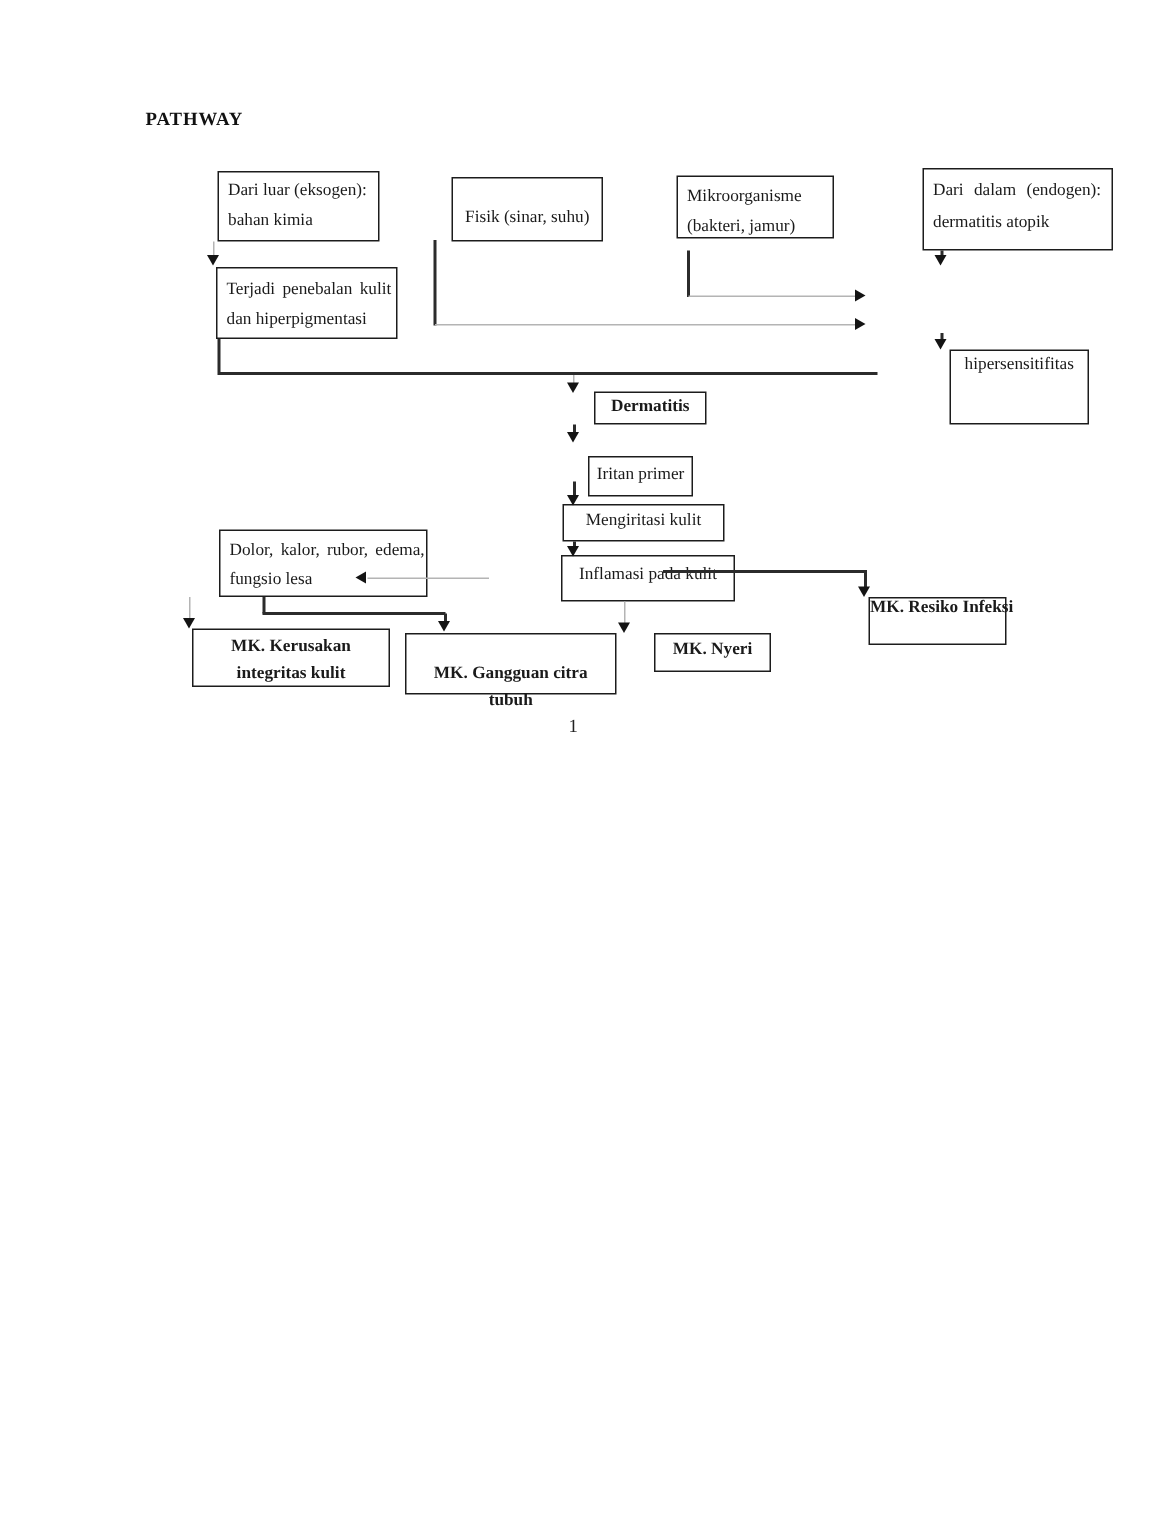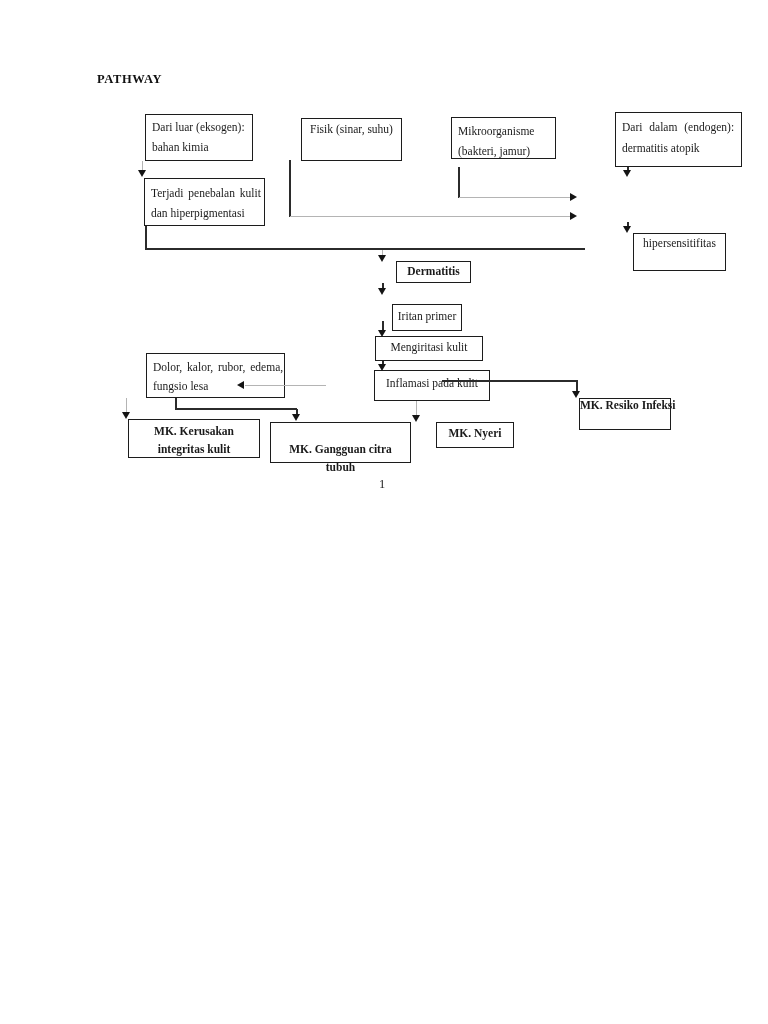--- a/index.html
+++ b/index.html
@@ -54,41 +54,41 @@
 
 <div class="page">
 
   <div class="title" style="left:97px; top:72px;">PATHWAY</div>
 
   <div class="node pad" style="left:97px; top:114px; width:108px; height:47px; line-height:19.5px;">
     <div class="ln">Dari luar (eksogen):</div>
     <div class="ln">bahan kimia</div>
   </div>
 
-  <div class="node c" style="left:253px; top:118px; width:101px; height:43px; padding-top:4px;">
+  <div class="node c" style="left:253px; top:118px; width:101px; height:43px; padding-top:20px;">
     <div class="ln">Fisik (sinar, suhu)</div>
   </div>
 
   <div class="node pad" style="left:403px; top:117px; width:105px; height:42px; line-height:20px;">
     <div class="ln">Mikroorganisme</div>
     <div class="ln">(bakteri, jamur)</div>
   </div>
 
   <div class="node pad" style="left:567px; top:112px; width:127px; height:55px; line-height:21px; padding-top:4px;">
     <div class="ln ws2">Dari dalam (endogen):</div>
     <div class="ln">dermatitis atopik</div>
   </div>
 
   <div class="node pad" style="left:96px; top:178px; width:121px; height:48px; line-height:20px; padding-top:4px;">
     <div class="ln ws1">Terjadi penebalan kulit</div>
     <div class="ln">dan hiperpigmentasi</div>
   </div>
 
 
-  <div class="node c" style="left:585px; top:233px; width:93px; height:38px; padding-top:3px;">
+  <div class="node c" style="left:585px; top:233px; width:93px; height:50px; padding-top:3px;">
     <div class="ln">hipersensitifitas</div>
   </div>
 
   <div class="node c b" style="left:348px; top:261px; width:75px; height:22px; line-height:19px;">
     <div class="ln">Dermatitis</div>
   </div>
 
   <div class="node c" style="left:344px; top:304px; width:70px; height:27px; line-height:23px;">
     <div class="ln">Iritan primer</div>
   </div>

